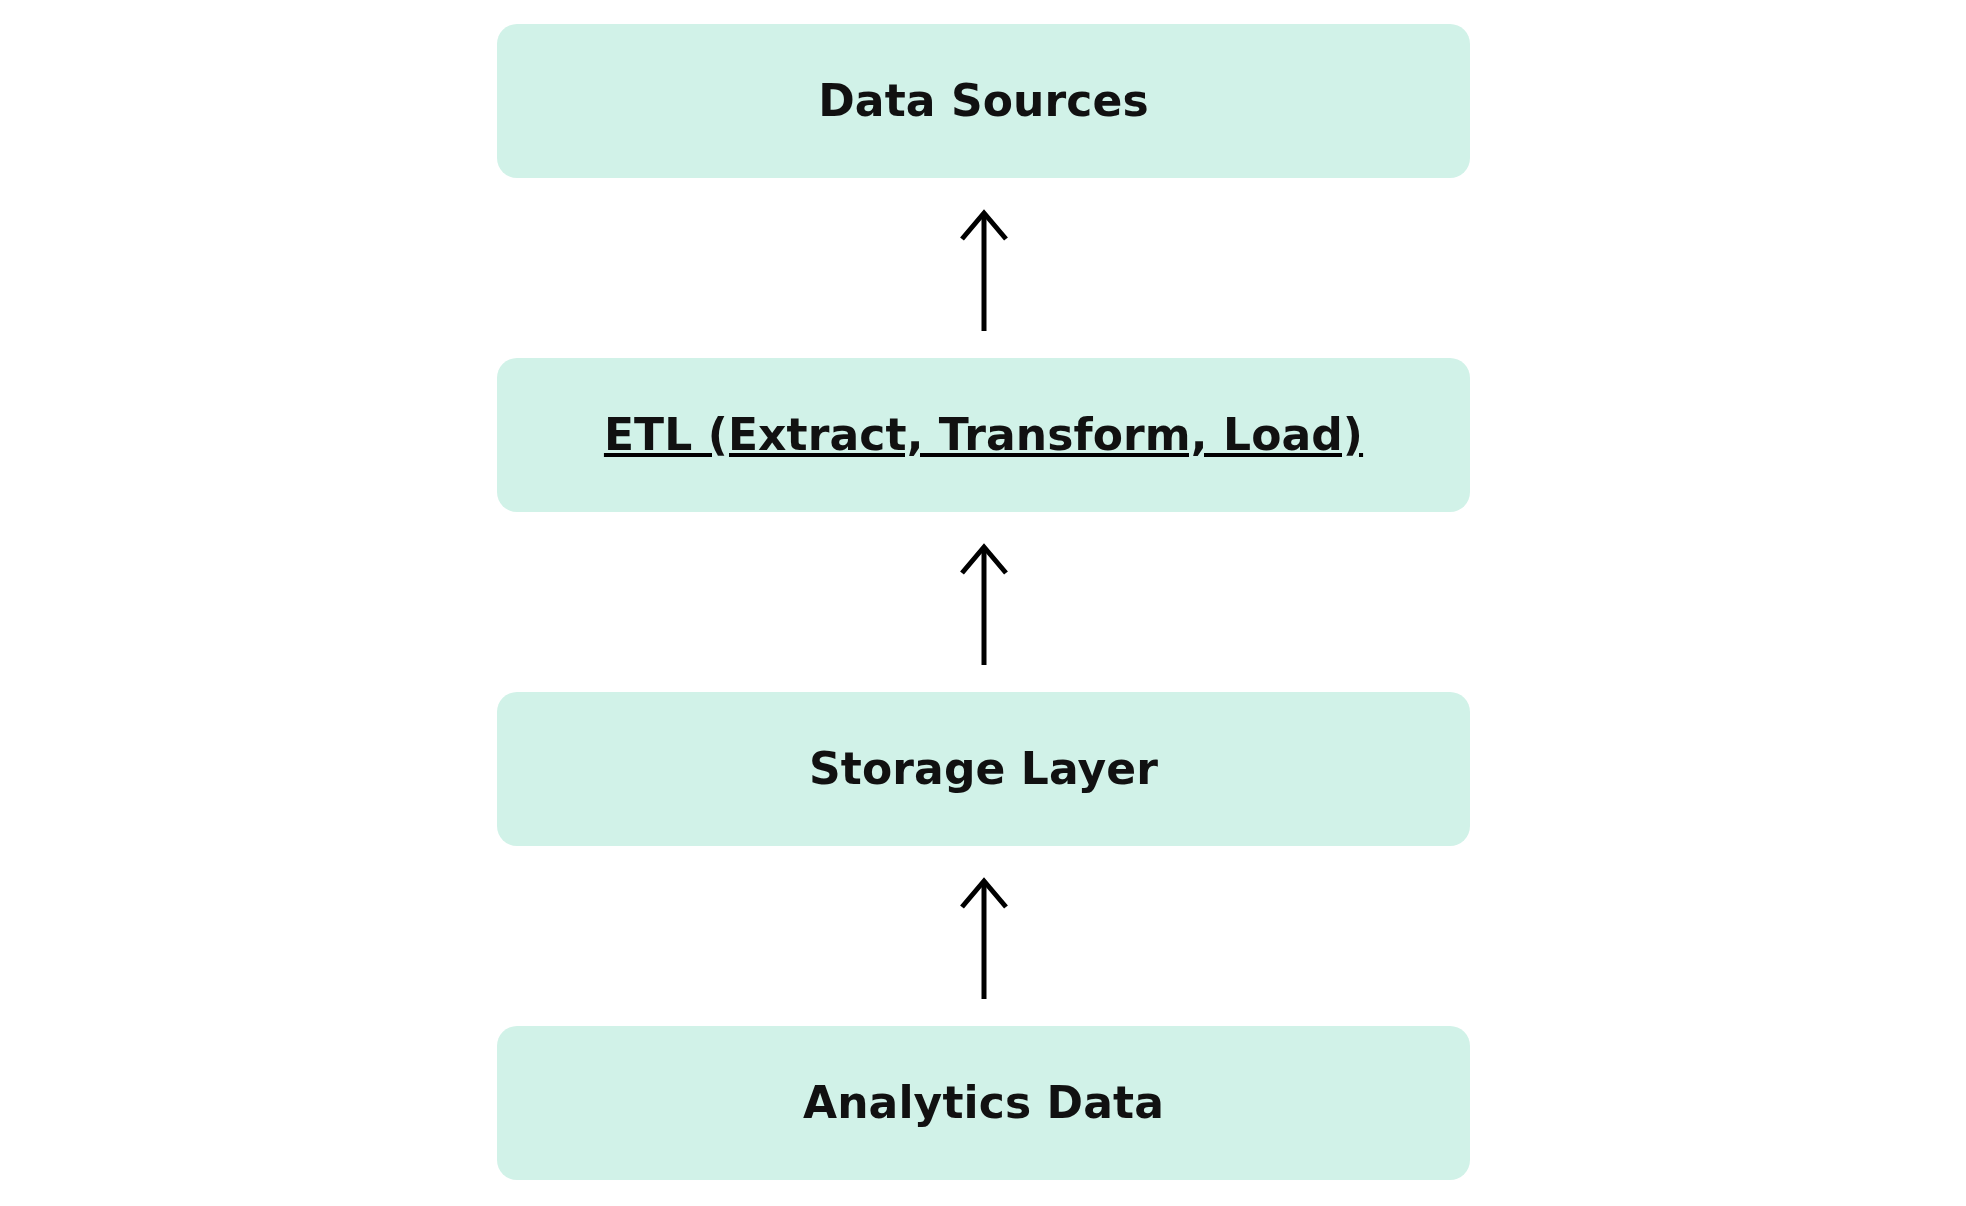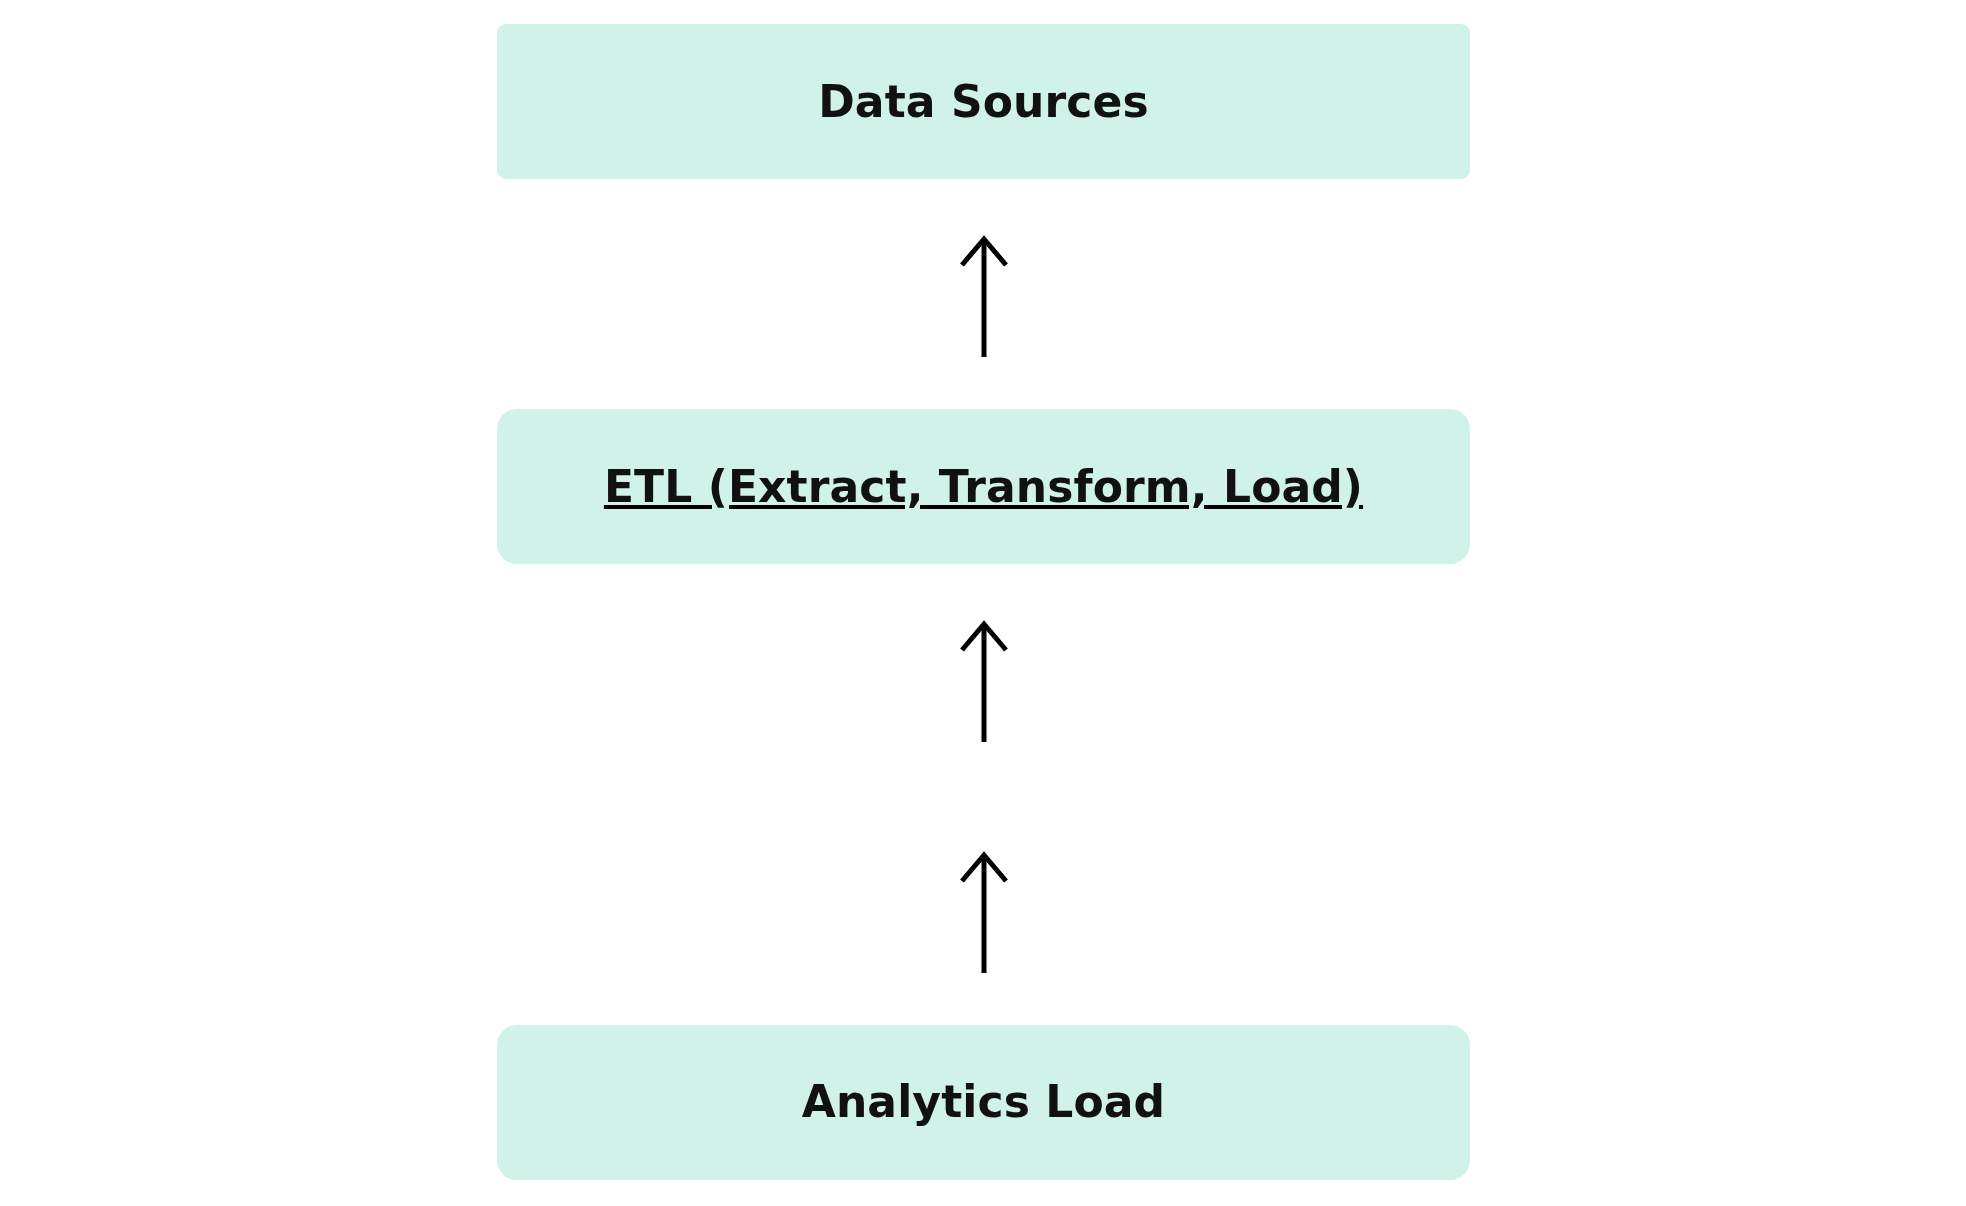--- a/index.html
+++ b/index.html
@@ -72,21 +72,21 @@
     overflow: visible;
   }
 </style>
 </head>
 <body>
 
 <div id="diagram-canvas" style="background: rgb(255, 255, 255);">
 
   <div class="flow-column">
 
-    <div class="node-box" style="background: rgb(209, 242, 232); border-radius: 9px;">
+    <div class="node-box" style="background: rgb(209, 242, 232); border-radius: 20px;">
       <span class="node-label" style="color: rgb(17, 17, 17);">Data Sources</span>
     </div>
 
     <div class="connector">
       <svg class="connector-arrow" viewBox="0 0 60 126" xmlns="http://www.w3.org/2000/svg">
         <line x1="30" y1="126" x2="30" y2="8" stroke="#000000" stroke-width="5"></line>
         <polyline points="8,34 30,8 52,34" fill="none" stroke="#000000" stroke-width="5" stroke-linecap="butt" stroke-linejoin="miter"></polyline>
       </svg>
     </div>
 
@@ -94,26 +94,29 @@
       <span class="node-label" style="color: rgb(17, 17, 17);">ETL (Extract, Transform, Load)</span>
     </div>
 
     <div class="connector">
       <svg class="connector-arrow" viewBox="0 0 60 126" xmlns="http://www.w3.org/2000/svg">
         <line x1="30" y1="126" x2="30" y2="8" stroke="#000000" stroke-width="5"></line>
         <polyline points="8,34 30,8 52,34" fill="none" stroke="#000000" stroke-width="5" stroke-linecap="butt" stroke-linejoin="miter"></polyline>
       </svg>
     </div>
 
+    <div class="node-box" style="background: rgb(209, 242, 232); border-radius: 20px;">
+      <span class="node-label" style="color: rgb(17, 17, 17);">Storage Layer</span>
+    </div>
 
     <div class="connector">
       <svg class="connector-arrow" viewBox="0 0 60 126" xmlns="http://www.w3.org/2000/svg">
         <line x1="30" y1="126" x2="30" y2="8" stroke="#000000" stroke-width="5"></line>
         <polyline points="8,34 30,8 52,34" fill="none" stroke="#000000" stroke-width="5" stroke-linecap="butt" stroke-linejoin="miter"></polyline>
       </svg>
     </div>
 
     <div class="node-box" style="background: rgb(209, 242, 232); border-radius: 20px;">
-      <span class="node-label" style="color: rgb(17, 17, 17);">Analytics Load</span>
+      <span class="node-label" style="color: rgb(17, 17, 17);">Analytics Data</span>
     </div>
 
   </div>
 </div>
 
 </body></html>

